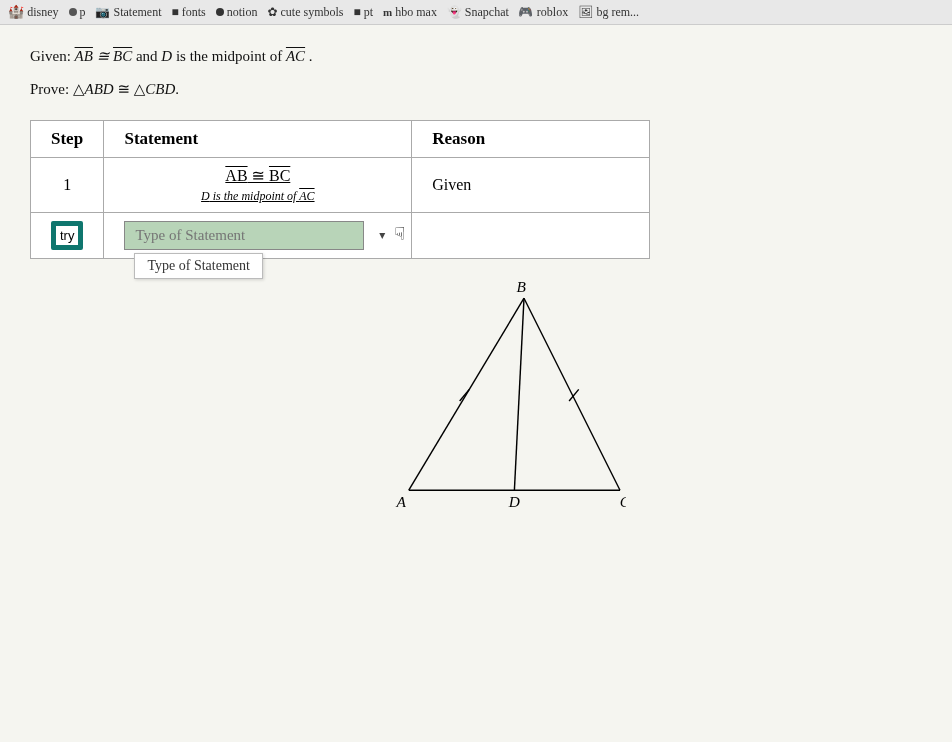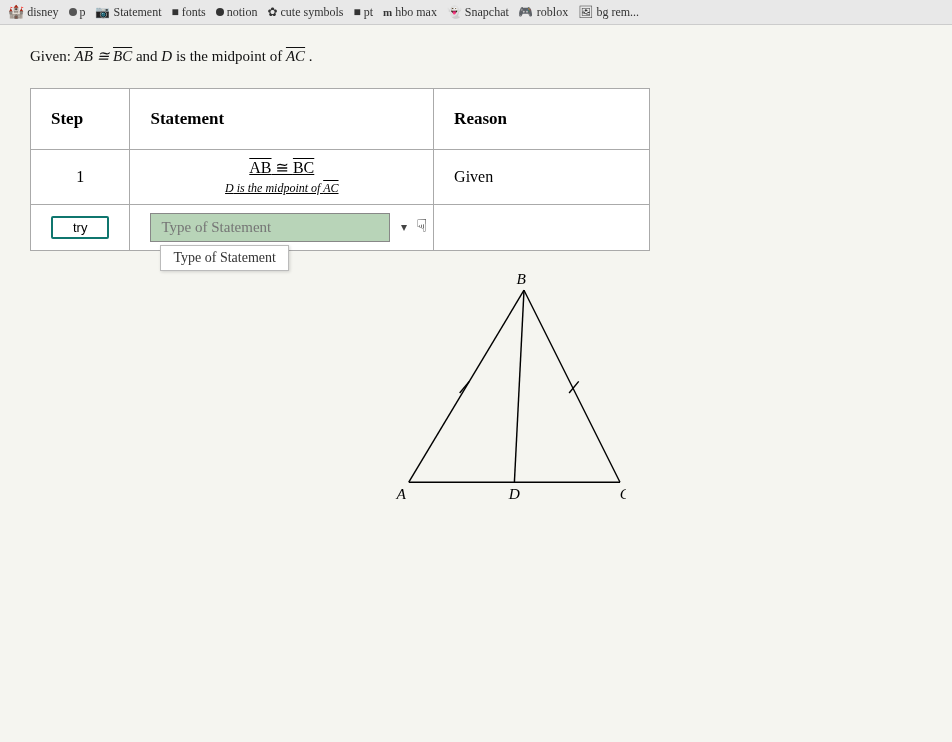--- a/index.html
+++ b/index.html
@@ -61,21 +61,21 @@
       margin-bottom: 20px;
     }
     .proof-table {
       border-collapse: collapse;
       width: 620px;
       background: white;
       border: 1px solid #aaa;
     }
     .proof-table th {
       border: 1px solid #aaa;
-      padding: 20px 20px;
+      padding: 8px 20px;
       text-align: left;
       font-weight: bold;
       font-size: 17px;
       background: white;
     }
     .proof-table td {
       border: 1px solid #aaa;
       padding: 8px 20px;
       font-size: 16px;
       vertical-align: middle;
@@ -98,22 +98,22 @@
     }
 
     
     .row2-step {
       display: flex;
       align-items: center;
       gap: 6px;
     }
     .try-button {
       background: white;
-      border: 2px solid #0f766e;
-      padding: 2px 20px;
+      border: 5px solid #0f766e;
+      padding: 2px 4px;
       font-size: 13px;
       font-family: Arial, sans-serif;
       cursor: pointer;
       border-radius: 2px;
     }
     .statement-input-wrapper {
       position: relative;
       display: flex;
       align-items: center;
     }
@@ -228,20 +228,24 @@
   <div class="problem-text">
     <span>Given:</span>
     <em><span class="overline">AB</span> ≅ <span class="overline">BC</span></em>
     <span> and </span>
     <em>D</em>
     <span> is the midpoint of </span>
     <em><span class="overline">AC</span></em>
     <span>.</span>
   </div>
 
+  <div class="problem-text" style="margin-top:10px;">
+    <span>Prove:</span>
+    <span> △<em>ABD</em> ≅ △<em>CBD</em>.</span>
+  </div>
 
   <div class="proof-table-container">
     <table class="proof-table">
       <thead>
         <tr>
           <th class="step-col">Step</th>
           <th class="statement-col">Statement</th>
           <th class="reason-col">Reason</th>
         </tr>
       </thead>

